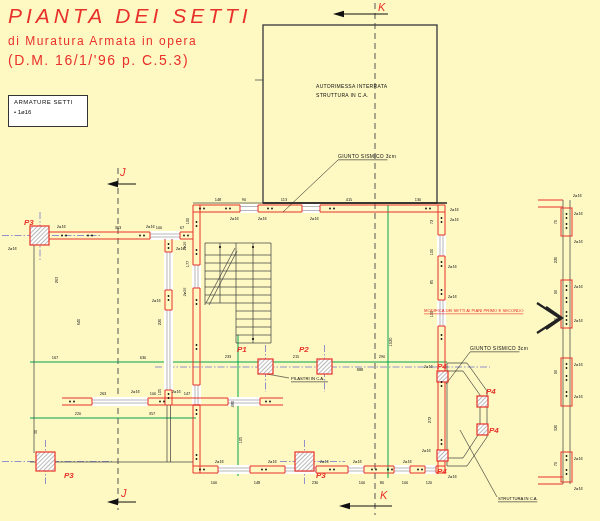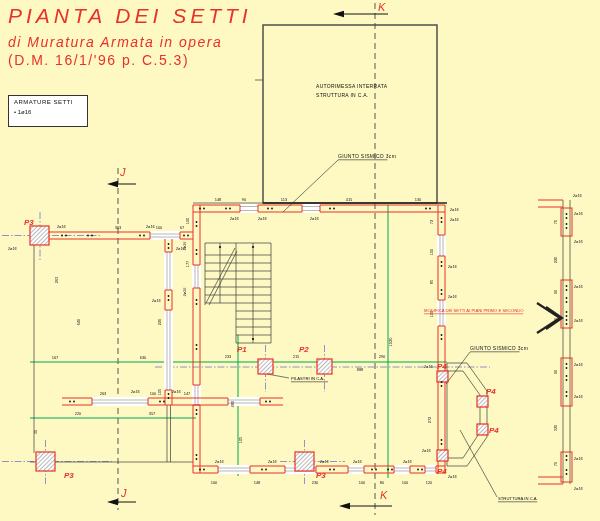--- a/index.html
+++ b/index.html
@@ -1,20 +1,20 @@
 <!DOCTYPE html>
 <html><head>
 <meta charset="utf-8">
 <style>
   html,body{margin:0;padding:0;background:#fff;}
   .stage{position:relative;width:600px;height:521px;background:#fef9c3;overflow:hidden;
          font-family:"Liberation Sans",sans-serif;}
   .abs{position:absolute;}
   #title{left:8px;top:4px;font-size:21px;font-style:italic;letter-spacing:4px;color:#e8312a;white-space:nowrap;}
-  #sub1{left:8px;top:34px;font-size:14px;font-style:italic;letter-spacing:1.5px;color:#e8312a;white-space:nowrap;}
+  #sub1{left:8px;top:34px;font-size:12px;letter-spacing:1.5px;color:#e8312a;white-space:nowrap;}
   #sub2{left:8px;top:52px;font-size:14px;letter-spacing:1.5px;color:#e8312a;white-space:nowrap;}
   #legend{left:8px;top:95px;width:80px;height:32px;border:1px solid #333;background:#fff;box-sizing:border-box;padding:3px 0 0 5px;}
   #legend .lt{font-size:6px;color:#111;letter-spacing:.5px;}
   #legend .li{font-size:6px;color:#111;margin-top:4px;}
   svg{position:absolute;left:0;top:0;}
   
   .rl{stroke:#e8312a;stroke-width:1;fill:none;}
   .bl{stroke:#3a3a3a;stroke-width:.7;fill:none;}
   .bl2{stroke:#222;stroke-width:1.7;fill:none;}
   .gl{stroke:#9a9a9a;stroke-width:.7;fill:none;}

